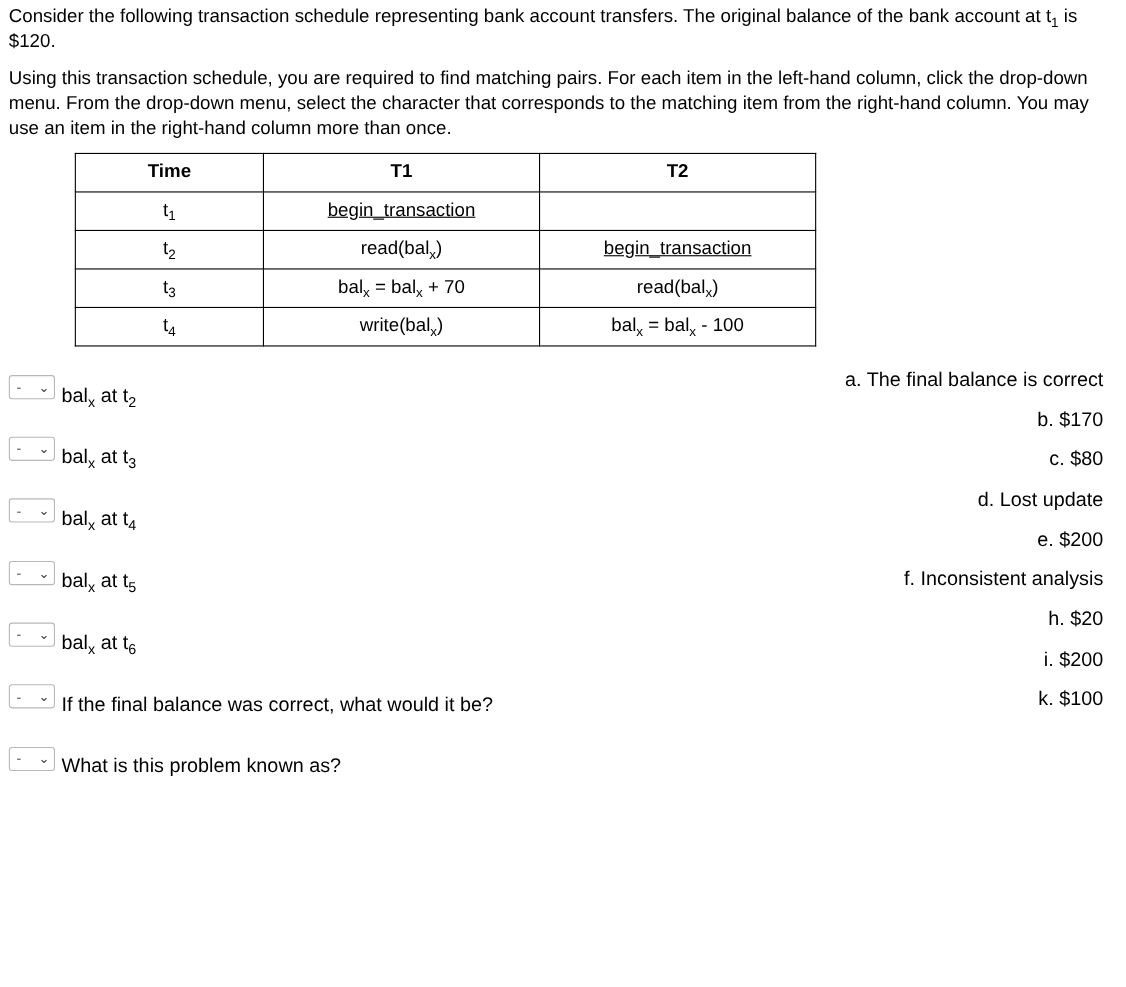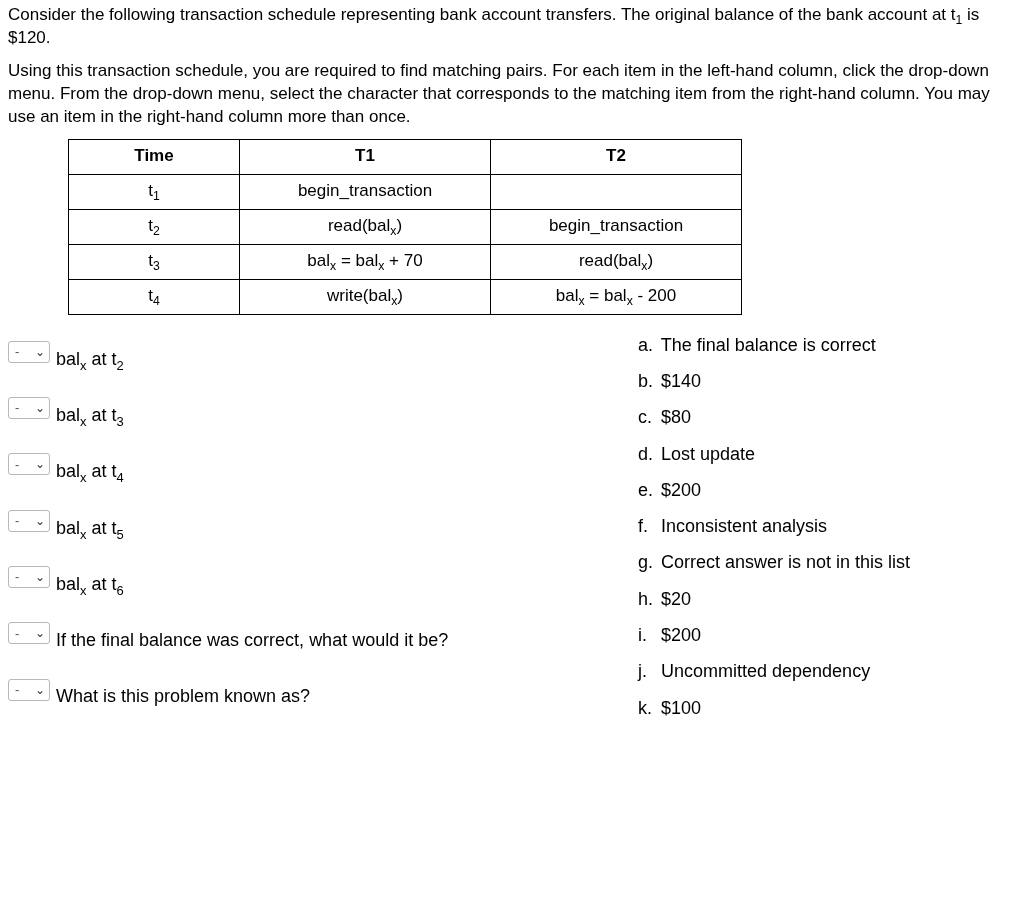--- a/index.html
+++ b/index.html
@@ -27,21 +27,21 @@
     padding: 4px 10px;
     font-size: 17px;
     height: 26px;
     vertical-align: middle;
   }
   table.sched th { font-weight: bold; }
   table.sched td { text-align: center; }
   .col-time { width: 150px; }
   .col-t1   { width: 230px; }
   .col-t2   { width: 230px; }
-  .al { text-align: center; padding-left: 14px; }
+  .al { text-align: center; padding-left: 14px; text-decoration: underline; }
 
   .sub { font-size: 0.72em; vertical-align: sub; line-height: 0; }
 
   .qa-area {
     display: flex;
     align-items: flex-start;
     gap: 30px;
     margin-top: 18px;
   }
   .questions { flex: 0 0 600px; }
@@ -67,21 +67,21 @@
     box-sizing: border-box;
   }
   .mini-select .chev {
     font-size: 12px;
     line-height: 1;
     color: #333;
   }
   .q-label { font-size: 18px; margin-top: 14px; }
 
   .answers { flex: 1; }
-  .ans-row { margin-bottom: 12px; font-size: 18px; }
+  .ans-row { margin-bottom: 12px; font-size: 18px; text-align: right; }
   .ans-letter { display: inline-block; min-width: 18px; }
 </style>
 </head>
 <body>
 
 <div class="page">
 
   <div class="intro">
     <p>
       <span>Consider the following transaction schedule representing bank account transfers. The original balance of the bank account at t</span><span class="sub">1</span><span> is $120.</span>
@@ -114,21 +114,21 @@
 
         <tr>
           <td><span>t</span><span class="sub">3</span></td>
           <td><span>bal</span><span class="sub">x</span><span> = bal</span><span class="sub">x</span><span> + 70</span></td>
           <td><span>read(bal</span><span class="sub">x</span><span>)</span></td>
         </tr>
 
         <tr>
           <td><span>t</span><span class="sub">4</span></td>
           <td><span>write(bal</span><span class="sub">x</span><span>)</span></td>
-          <td><span>bal</span><span class="sub">x</span><span> = bal</span><span class="sub">x</span><span> - 200</span></td>
+          <td><span>bal</span><span class="sub">x</span><span> = bal</span><span class="sub">x</span><span> - 100</span></td>
         </tr>
 
 
       </tbody>
     </table>
   </div>
 
   <div class="qa-area">
 
     <div class="questions">
@@ -195,27 +195,25 @@
         <div class="mini-select">
           <span>-</span>
           <span class="chev">⌄</span>
         </div>
         <span class="q-label">What is this problem known as?</span>
       </div>
     </div>
 
     <div class="answers">
       <div class="ans-row"><span class="ans-letter">a.</span> <span>The final balance is correct</span></div>
-      <div class="ans-row"><span class="ans-letter">b.</span> <span>$140</span></div>
+      <div class="ans-row"><span class="ans-letter">b.</span> <span>$170</span></div>
       <div class="ans-row"><span class="ans-letter">c.</span> <span>$80</span></div>
       <div class="ans-row"><span class="ans-letter">d.</span> <span>Lost update</span></div>
       <div class="ans-row"><span class="ans-letter">e.</span> <span>$200</span></div>
       <div class="ans-row"><span class="ans-letter">f.</span> <span>Inconsistent analysis</span></div>
-      <div class="ans-row"><span class="ans-letter">g.</span> <span>Correct answer is not in this list</span></div>
       <div class="ans-row"><span class="ans-letter">h.</span> <span>$20</span></div>
       <div class="ans-row"><span class="ans-letter">i.</span> <span>$200</span></div>
-      <div class="ans-row"><span class="ans-letter">j.</span> <span>Uncommitted dependency</span></div>
       <div class="ans-row"><span class="ans-letter">k.</span> <span>$100</span></div>
     </div>
 
   </div>
 
 </div>
 
 </body></html>

